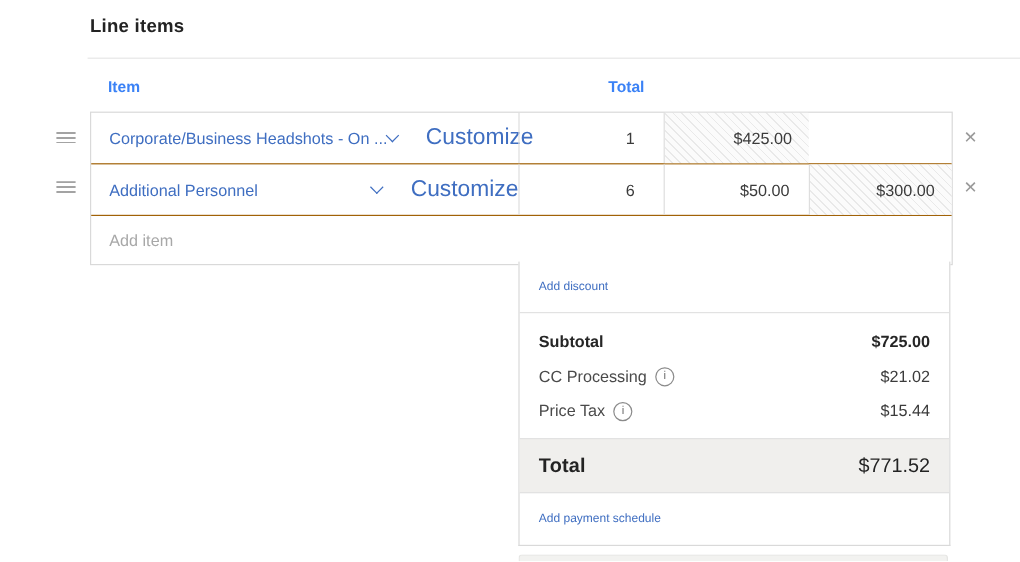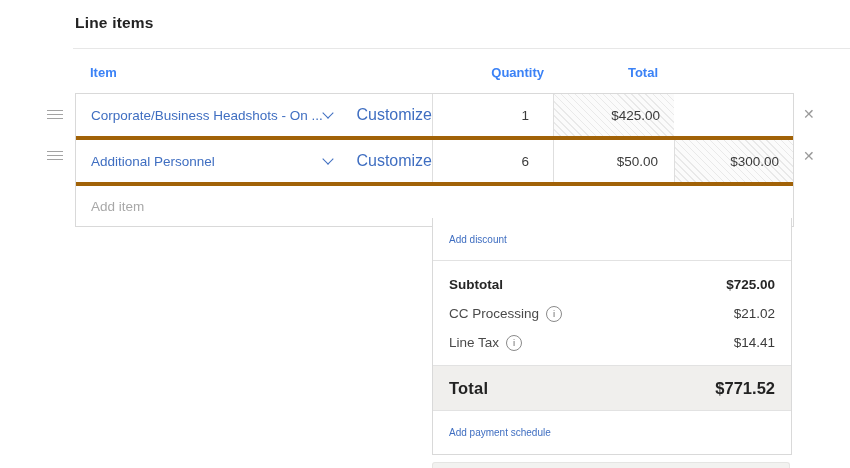--- a/index.html
+++ b/index.html
@@ -18,36 +18,36 @@
 
   .thead{left:75px;top:59px;width:717px;height:26px;align-items:center;
          font-size:13px;font-weight:700;color:#3b82f6;}
   .th{white-space:nowrap;}
   .th.item{padding-left:15px;text-align:left;}
   .th.qty{text-align:right;padding-right:8px;}
   .th.price{text-align:right;padding-right:14px;}
   .th.total{text-align:right;padding-right:15px;}
 
   .items-table{left:75px;top:93px;width:717px;border:1px solid #d9d9d9;background:#fff;}
-  .trow{border-bottom:4px solid #a16207;height:42px;}
+  .trow{border-bottom:1px solid #a16207;height:42px;}
   .trow:last-child{border-bottom:none;}
   .cell{display:flex;align-items:center;justify-content:flex-end;font-size:13.5px;color:#3b3b3b;
         border-left:1px solid #dedede;white-space:nowrap;}
   .cell.qty{padding-right:24px;}
   .cell.price{padding-right:16px;}
   .cell.total{padding-right:14px;text-align:center;}
   .cell.hatched{
     background:repeating-linear-gradient(45deg,#fbfbfb 0px,#fbfbfb 4px,#e9e9e9 4px,#e9e9e9 5px);
   }
   .itemcell{display:flex;align-items:center;padding-left:15px;border-left:none;justify-content:flex-start;}
   .item-select{display:flex;align-items:center;justify-content:space-between;width:247px;cursor:pointer;}
   .item-name{color:#3f6ec1;font-size:13.5px;overflow:hidden;text-overflow:ellipsis;white-space:nowrap;}
   .chevron{width:7px;height:7px;border-right:1.5px solid #3f6ec1;border-bottom:1.5px solid #3f6ec1;
            transform:rotate(45deg);margin-top:-4px;flex:none;}
-  .customize{color:#3f6ec1;font-size:16px;margin-left:24px;cursor:pointer;}
+  .customize{color:#3f6ec1;font-size:19px;margin-left:24px;cursor:pointer;}
 
   .additem-row{height:40px;display:flex;align-items:center;padding-left:15px;
                color:#a8a8a8;font-size:13.5px;cursor:text;}
 
   .drag-handle{width:16px;height:10px;cursor:grab;
     background:repeating-linear-gradient(to bottom,#a3a3a3 0px,#a3a3a3 1.5px,transparent 1.5px,transparent 4px);}
   .dh1{left:47px;top:110px;}
   .dh2{left:47px;top:151px;}
 
   .row-x{font-size:14px;color:#9a9a9a;cursor:pointer;line-height:1;}
@@ -61,38 +61,37 @@
   .sum-line{height:29px;display:flex;align-items:center;justify-content:space-between;font-size:13.5px;}
   .sum-label{display:flex;align-items:center;color:#4a4a4a;}
   .sum-line.bold .sum-label,.sum-line.bold .sum-value{font-weight:700;color:#262626;}
   .sum-value{color:#3b3b3b;}
   .info-icon{display:inline-flex;align-items:center;justify-content:center;width:14px;height:14px;
              border:1px solid #8a8a8a;border-radius:50%;font-size:9.5px;color:#6b6b6b;margin-left:7px;
              cursor:pointer;flex:none;}
   .total-row{height:44px;background:#f0efed;border-top:1px solid #e2e2e2;border-bottom:1px solid #e2e2e2;
              display:flex;align-items:center;justify-content:space-between;padding:0 16px;}
   .total-label{font-size:16.5px;font-weight:700;color:#232323;letter-spacing:.2px;}
-  .total-value{font-size:16.5px;font-weight:700;color:#232323;}
+  .total-value{font-size:16.5px;font-weight:400;color:#232323;}
   .payment-row{height:43px;display:flex;align-items:center;padding:0 16px;}
 
   .next-card-peek{left:432px;top:462px;width:358px;height:6px;background:#f2f2f0;
                   border:1px solid #e5e5e3;border-bottom:none;border-radius:3px 3px 0 0;box-sizing:border-box;}
 </style>
 </head>
 <body>
 
 <div class="stage">
 
   <div class="abs page-title">Line items</div>
 
   <div class="abs header-topline"></div>
 
   <div class="abs thead cols">
     <div class="th item">Item</div>
-    <div class="th qty">Quantity</div>
     <div class="th total">Total</div>
   </div>
 
   <div class="abs drag-handle dh1"></div>
   <div class="abs drag-handle dh2"></div>
 
   <div class="abs items-table">
 
     <div class="trow cols">
       <div class="cell itemcell">
@@ -138,24 +137,24 @@
       </div>
       <div class="sum-line">
         <span class="sum-label">
           <span>CC Processing</span>
           <span class="info-icon">i</span>
         </span>
         <span class="sum-value">$21.02</span>
       </div>
       <div class="sum-line">
         <span class="sum-label">
-          <span>Line Tax</span>
+          <span>Price Tax</span>
           <span class="info-icon">i</span>
         </span>
-        <span class="sum-value">$14.41</span>
+        <span class="sum-value">$15.44</span>
       </div>
     </div>
 
     <div class="total-row">
       <span class="total-label">Total</span>
       <span class="total-value">$771.52</span>
     </div>
 
     <div class="payment-row">
       <span class="blue-link">Add payment schedule</span>

